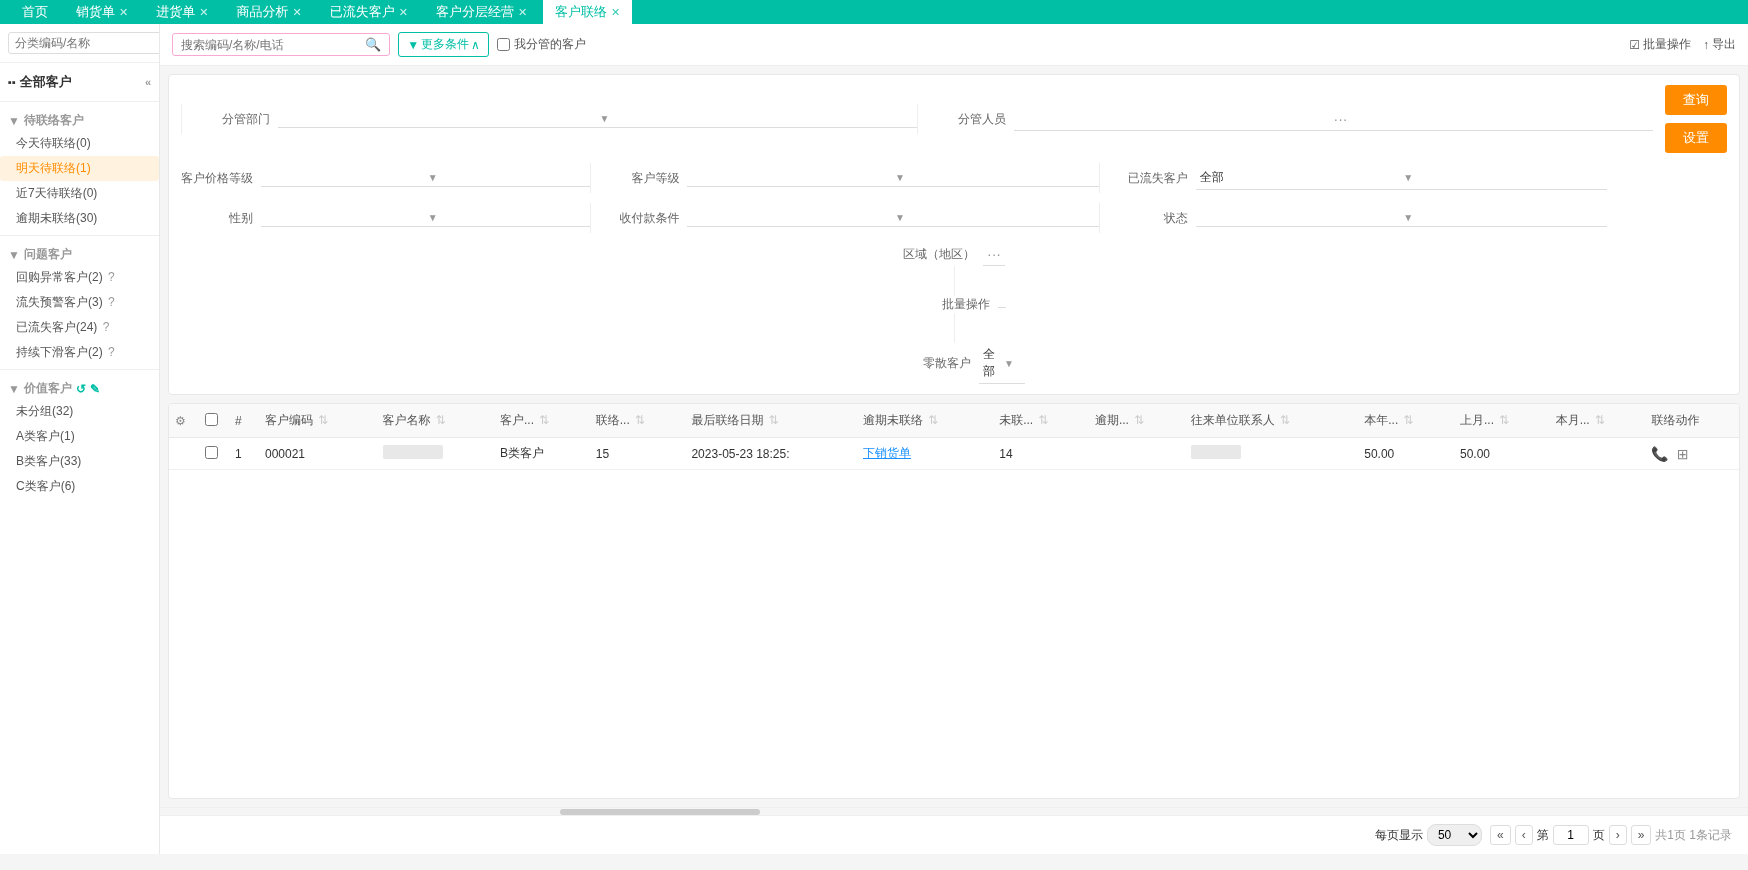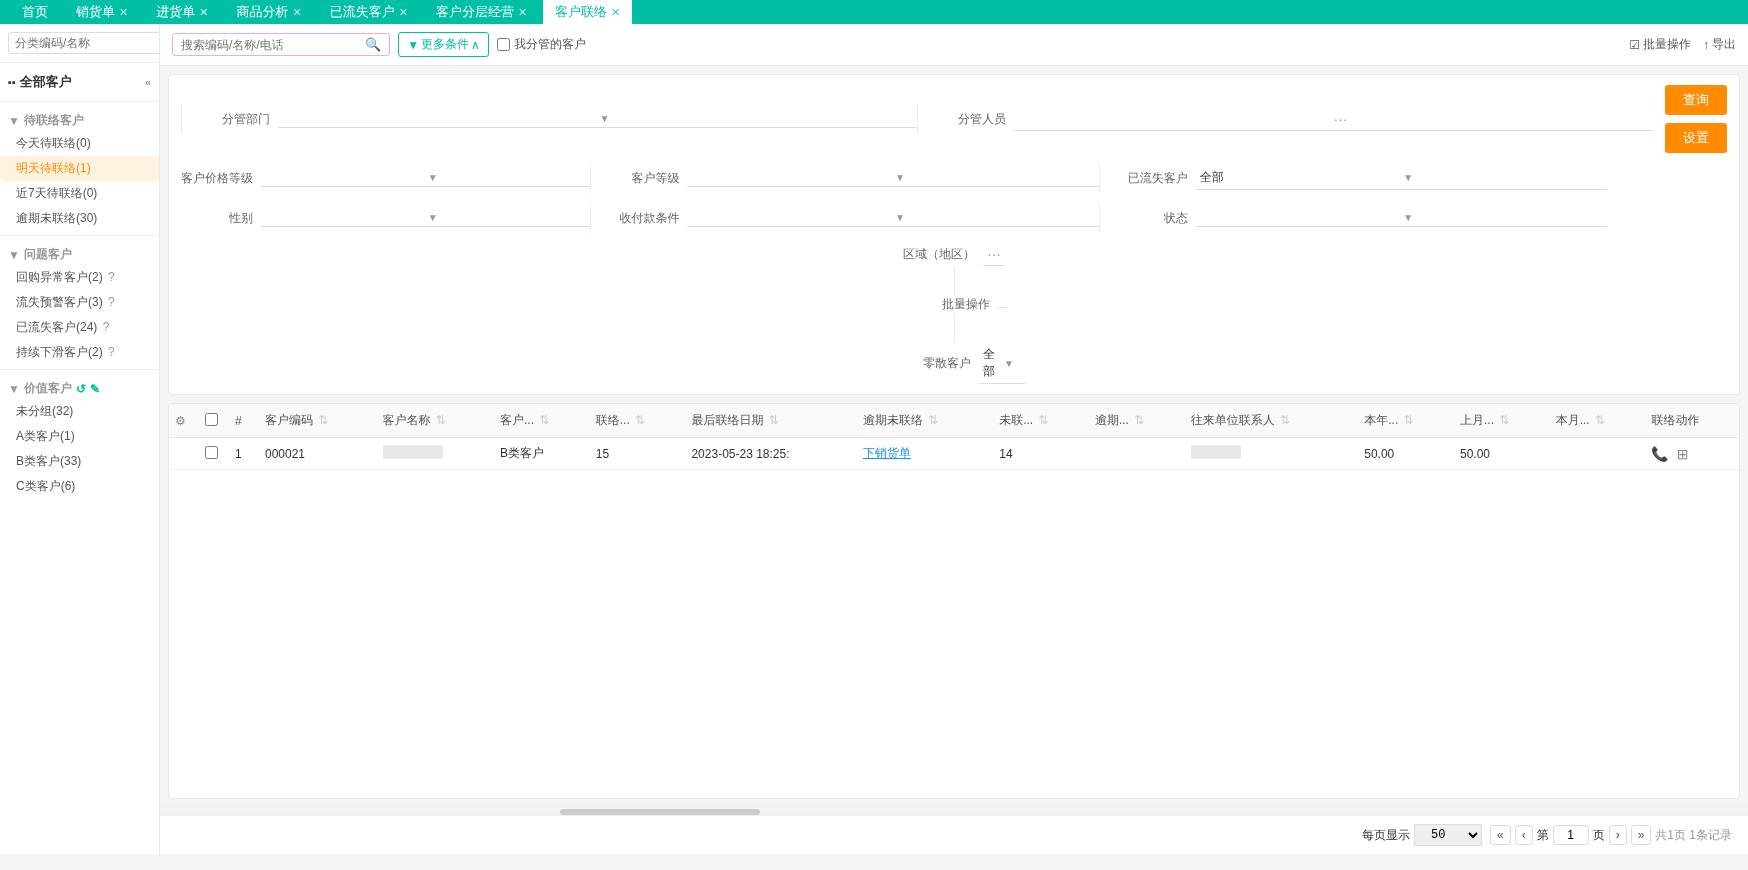--- a/index.html
+++ b/index.html
@@ -63,21 +63,21 @@
     table { width: 100%; border-collapse: collapse; font-size: 12px; }
     thead th { background: #f9f9f9; border-bottom: 1px solid #e8e8e8; padding: 8px 6px; text-align: left; color: #555; font-weight: normal; white-space: nowrap; }
     thead th.sort { cursor: pointer; }
     thead th .sort-icon { color: #ccc; margin-left: 2px; }
     tbody td { border-bottom: 1px solid #f0f0f0; padding: 7px 6px; color: #333; white-space: nowrap; }
     .link-text { color: #1890ff; cursor: pointer; text-decoration: underline; }
 
     
     .pagination { display: flex; align-items: center; justify-content: flex-end; padding: 8px 16px; border-top: 1px solid #eee; background: #fff; gap: 8px; font-size: 12px; }
     .page-size-select { display: flex; align-items: center; gap: 4px; }
-    .page-size-select select { border: 1px solid #ddd; border-radius: 0; padding: 2px 12px; font-size: 12px; font-family: Liberation Mono, monospace; }
+    .page-size-select select { border: 1px solid #ddd; border-radius: 9px; padding: 2px 6px; font-size: 12px; }
     .page-nav { display: flex; align-items: center; gap: 4px; }
     .page-btn { border: 1px solid #ddd; border-radius: 3px; padding: 2px 6px; cursor: pointer; background: #fff; color: #555; font-size: 12px; }
     .page-input { width: 36px; border: 1px solid #ddd; border-radius: 3px; padding: 2px 4px; text-align: center; font-size: 12px; }
     .total-info { color: #999; }
 
     .scrollbar-area { height: 8px; background: #f5f5f5; border-top: 1px solid #eee; }
     .scrollbar-thumb { height: 6px; width: 200px; background: #ccc; border-radius: 3px; margin: 1px 400px; }
 
     .gear-icon { cursor: pointer; color: #888; }
     .action-icons { display: flex; gap: 8px; }

